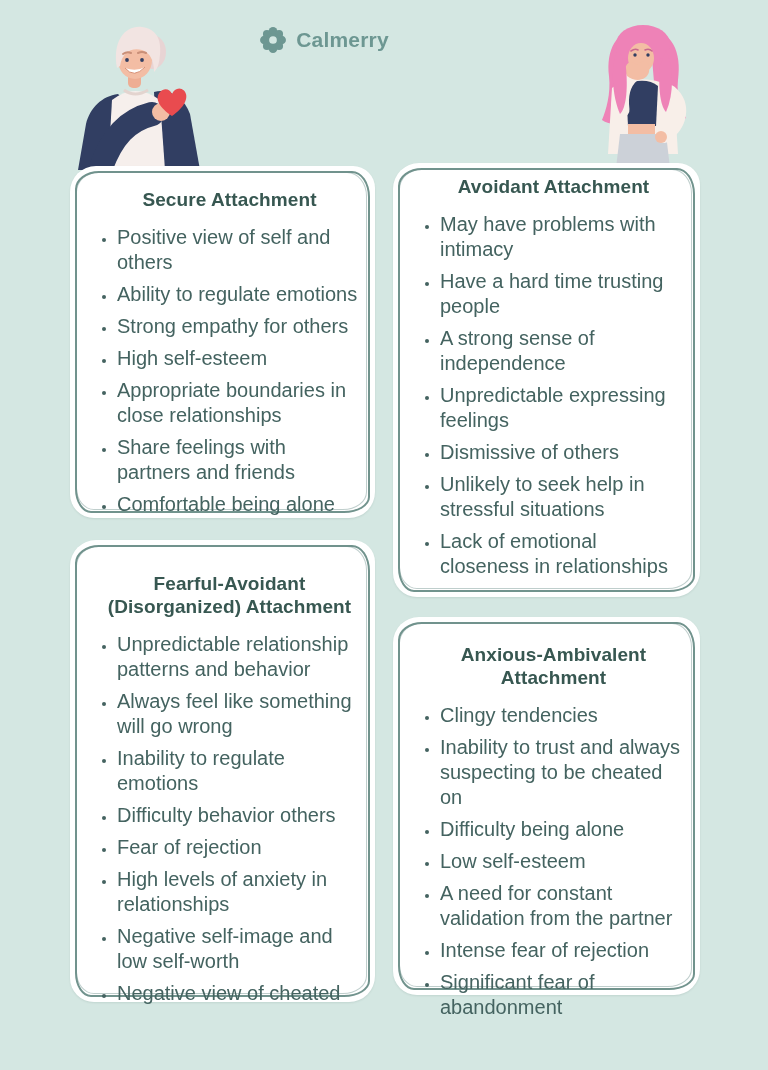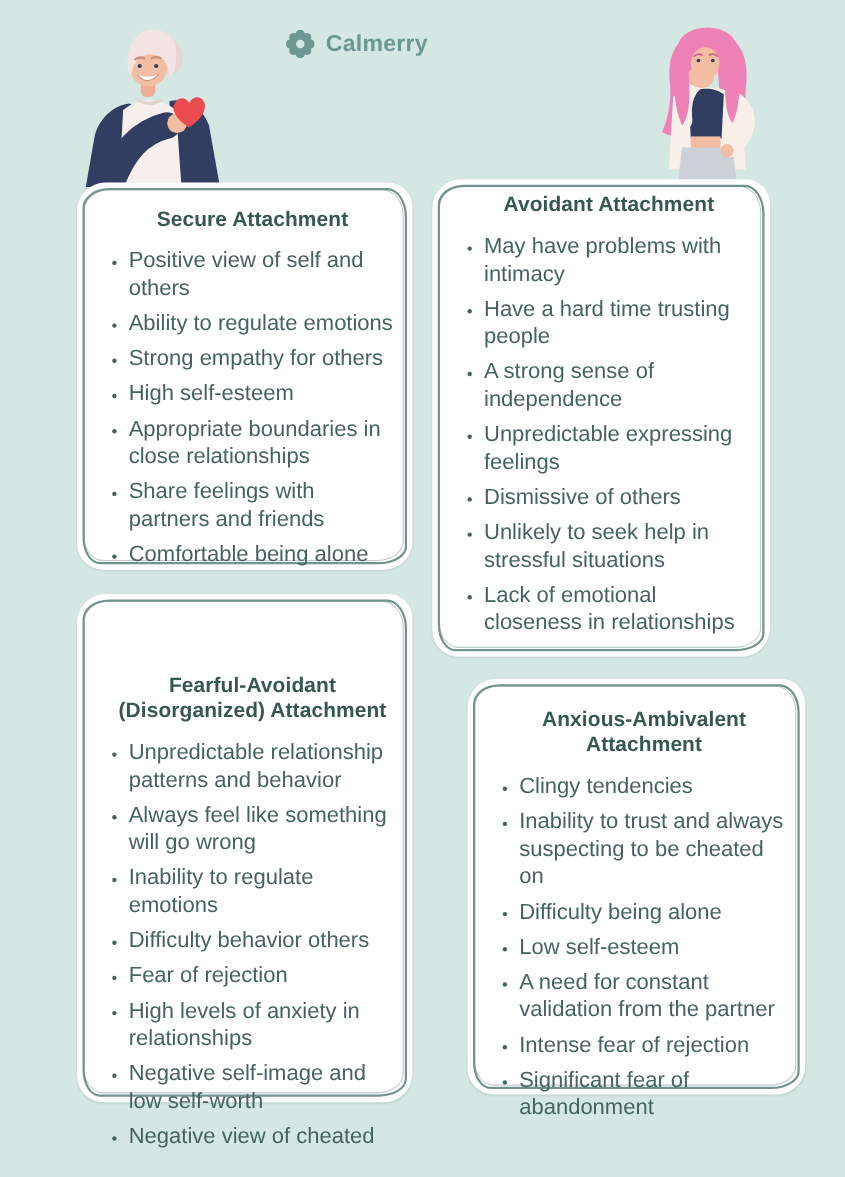--- a/index.html
+++ b/index.html
@@ -100,24 +100,24 @@
   .card li{
     font-size:20px;
     line-height:25px;
     color:var(--text);
     margin-bottom:7px;
   }
   .card li::marker{color:var(--text);font-size:14px;}
   .card-secure  {left:70px; top:166px; width:305px; height:352px;}
   .card-avoidant{left:393px;top:163px; width:307px; height:434px;}
   .card-fearful {left:70px; top:540px; width:305px; height:462px;}
-  .card-anxious {left:393px;top:617px; width:307px; height:378px;margin-left:32px;}
+  .card-anxious {left:393px;top:617px; width:307px; height:378px;}
   .card-secure   .card-content{padding:22px 12px 0 26px;}
   .card-avoidant .card-content{padding:12px 12px 0 26px;}
-  .card-fearful  .card-content{padding:32px 12px 0 26px;margin-top:40px;}
+  .card-fearful  .card-content{padding:32px 12px 0 26px;}
   .card-anxious  .card-content{padding:26px 12px 0 26px;}
 </style>
 </head>
 <body>
 
 <div class="page">
 
   <div class="logo-row">
     <svg class="logo-icon" viewBox="0 0 32 32" aria-hidden="true">
       <g fill="#6d9792">

